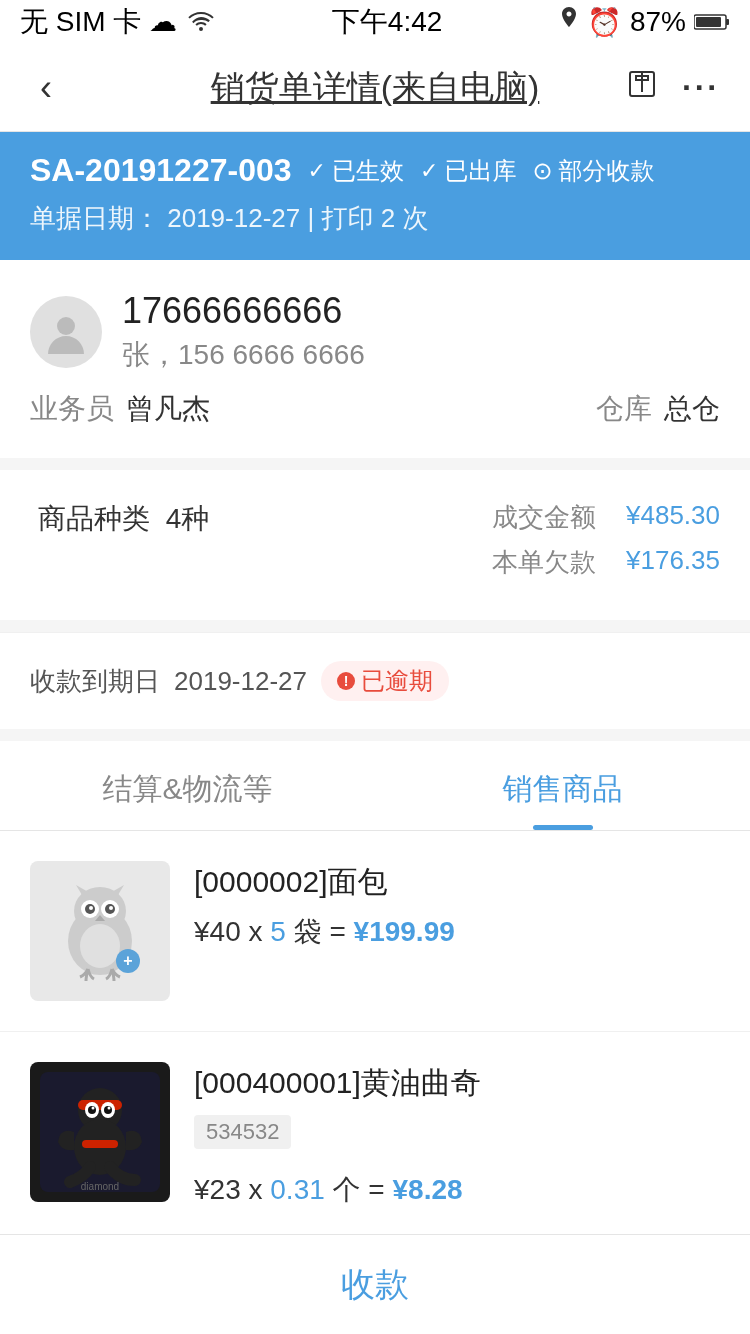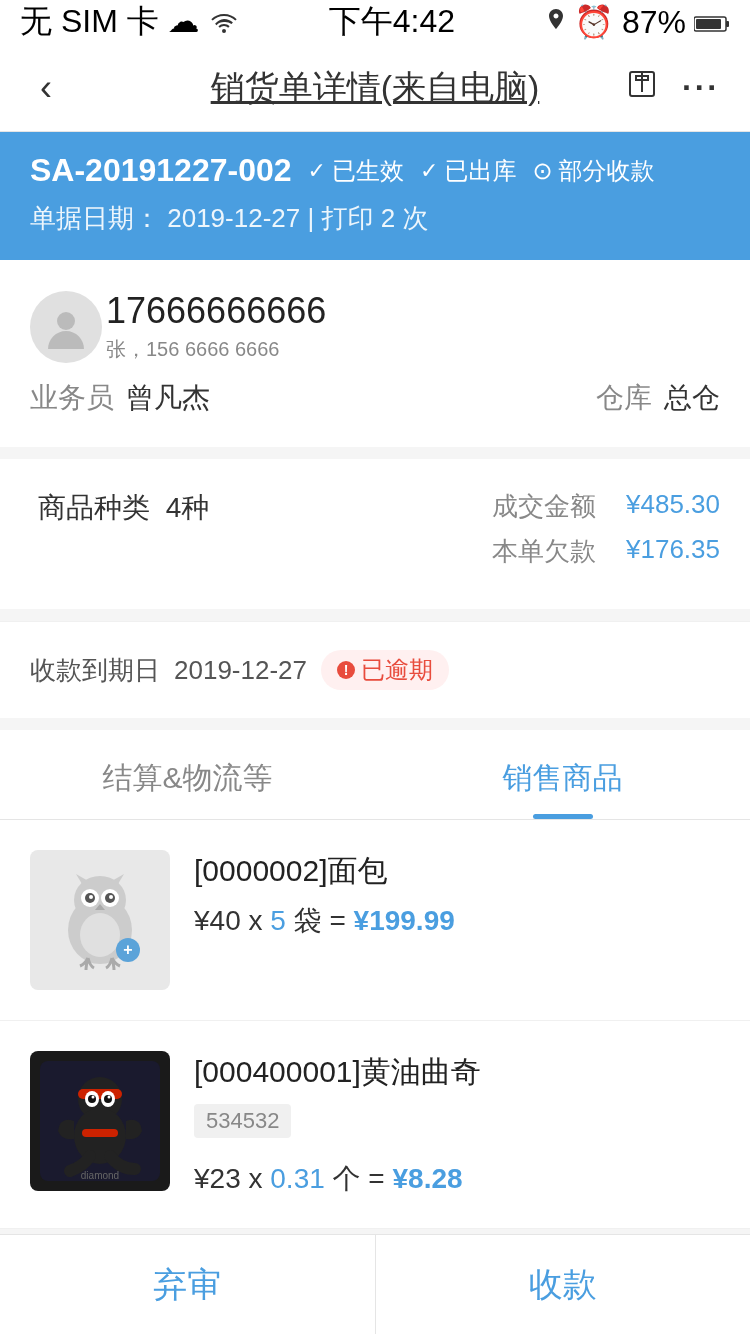--- a/index.html
+++ b/index.html
@@ -14,21 +14,21 @@
     }
 
     
     .status-bar {
       background: #fff;
       height: 44px;
       display: flex;
       align-items: center;
       justify-content: space-between;
       padding: 0 20px;
-      font-size: 32px;
+      font-size: 28px;
       font-weight: 500;
     }
     .status-left { display: flex; align-items: center; gap: 10px; }
     .status-right { display: flex; align-items: center; gap: 8px; }
 
     
     .nav-bar {
       background: #fff;
       height: 88px;
       display: flex;
@@ -91,41 +91,41 @@
 
     
     .customer-section {
       background: #fff;
       padding: 30px;
       margin-bottom: 12px;
     }
     .customer-row {
       display: flex;
       align-items: center;
-      gap: 4px;
+      gap: 20px;
       margin-bottom: 12px;
     }
     .avatar {
       width: 72px;
       height: 72px;
       border-radius: 50%;
       background: #e0e0e0;
       display: flex;
       align-items: center;
       justify-content: center;
       flex-shrink: 0;
     }
     .avatar svg { width: 44px; height: 44px; fill: #999; }
     .customer-name {
       font-size: 36px;
       font-weight: 500;
       color: #222;
     }
     .customer-sub {
-      font-size: 20px;
+      font-size: 28px;
       color: #888;
       margin-top: 4px;
     }
     .info-row {
       display: flex;
       align-items: center;
       margin-top: 16px;
       font-size: 28px;
       color: #555;
     }
@@ -356,21 +356,21 @@
           <path d="M10 8h12v4H10z" fill="none" stroke="#333" stroke-width="2"></path>
           <line x1="16" y1="4" x2="16" y2="24" stroke="#333" stroke-width="2"></line>
         </svg>
     </span>
     <span style="font-size:32px; color:#333; font-weight:bold; letter-spacing:2px;">···</span>
   </div>
 </div>
 
 <div class="order-header">
   <div class="order-header-top">
-    <span class="order-id">SA-20191227-002</span>
+    <span class="order-id">SA-20191227-003</span>
     <span class="badge">
       <span class="badge-check">✓</span>
       <span>已生效</span>
     </span>
     <span class="badge">
       <span class="badge-check">✓</span>
       <span>已出库</span>
     </span>
     <span class="badge">
       <span>⊙</span>
@@ -527,15 +527,14 @@
         <span class="price-total">¥8.28</span>
       </div>
     </div>
   </div>
 
 </div>
 
 <div style="height:120px;"></div>
 
 <div class="bottom-bar">
-  <div class="bottom-btn bottom-btn-left">弃审</div>
   <div class="bottom-btn bottom-btn-right">收款</div>
 </div>
 
 </body></html>

